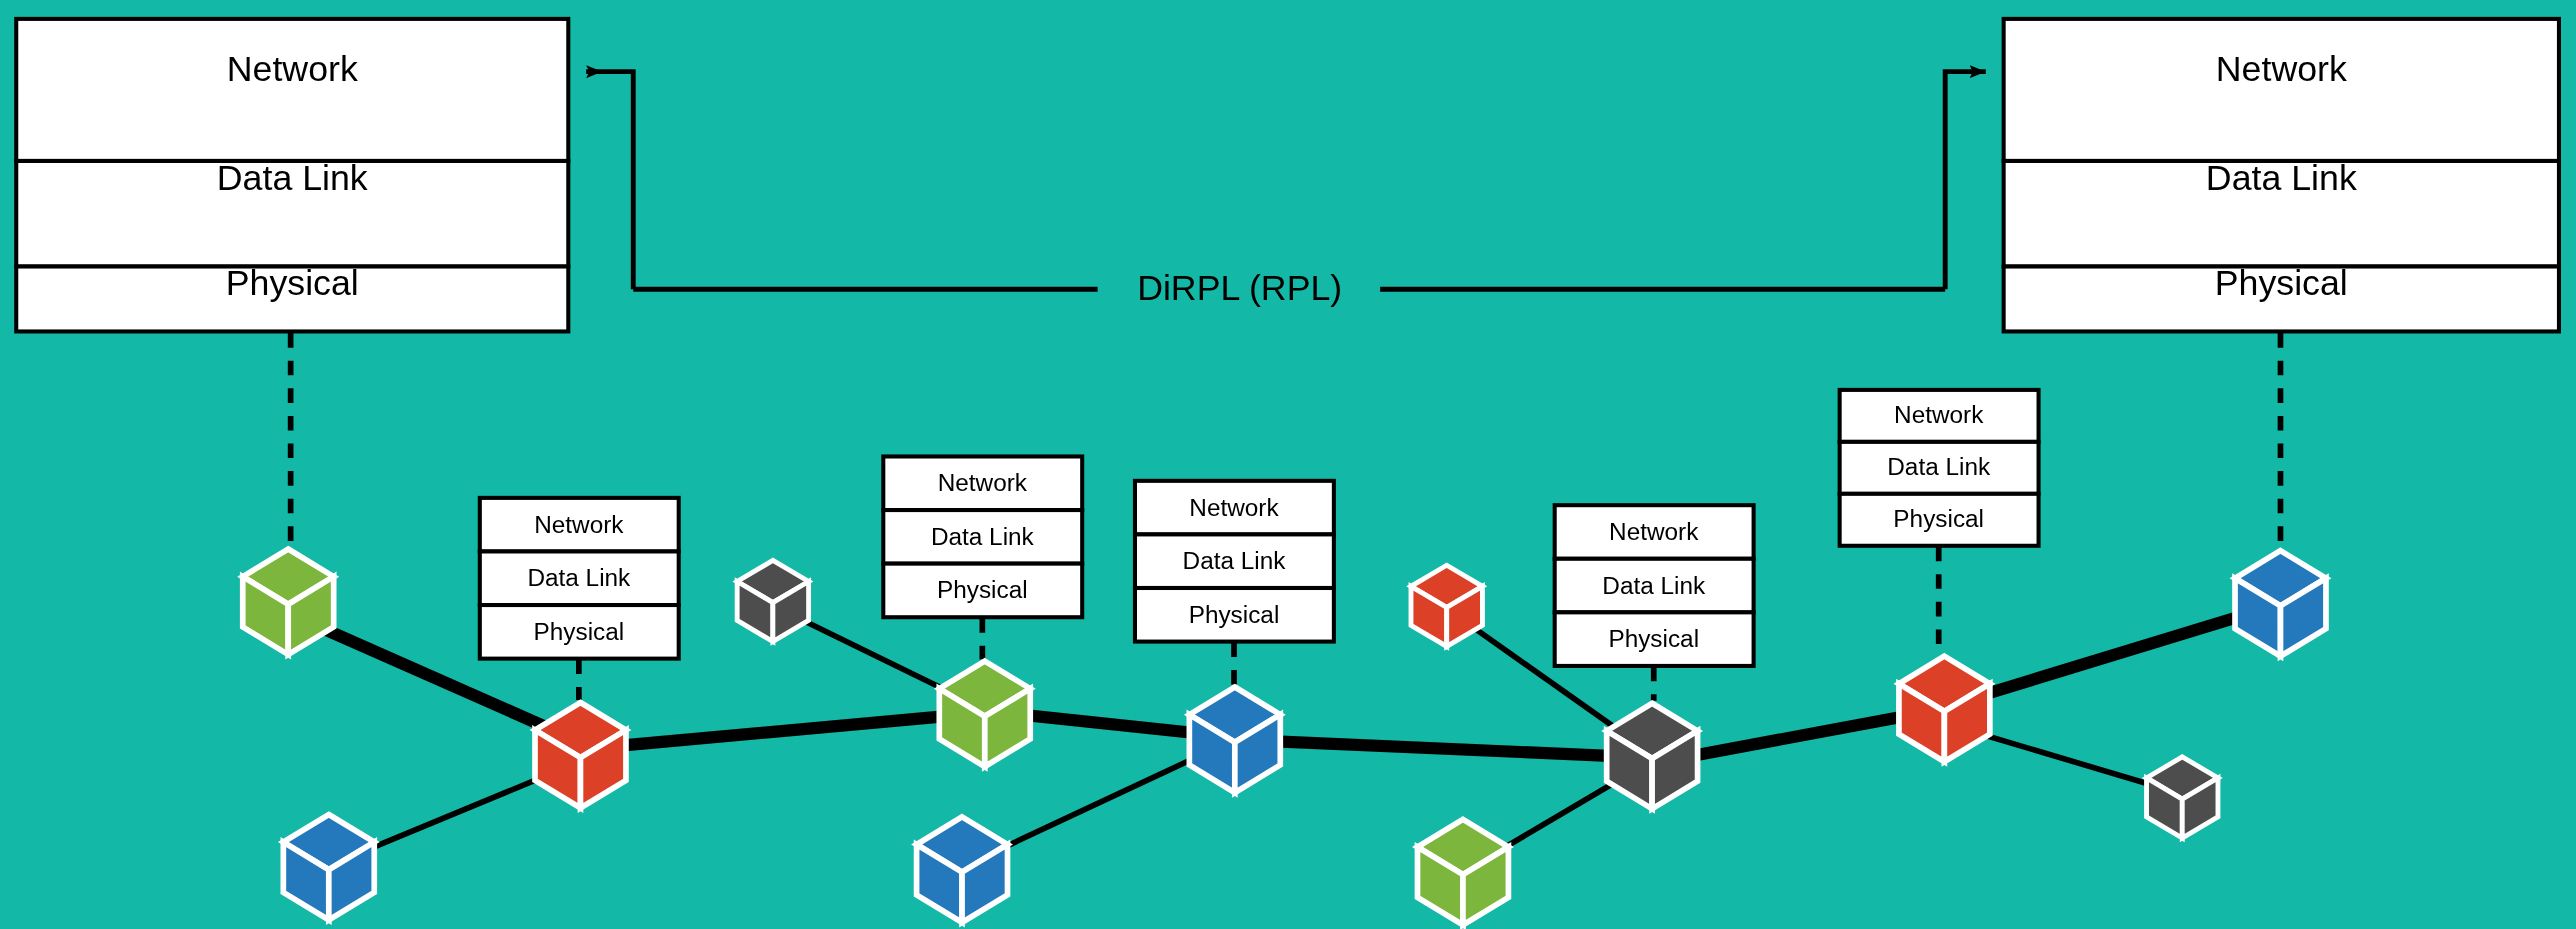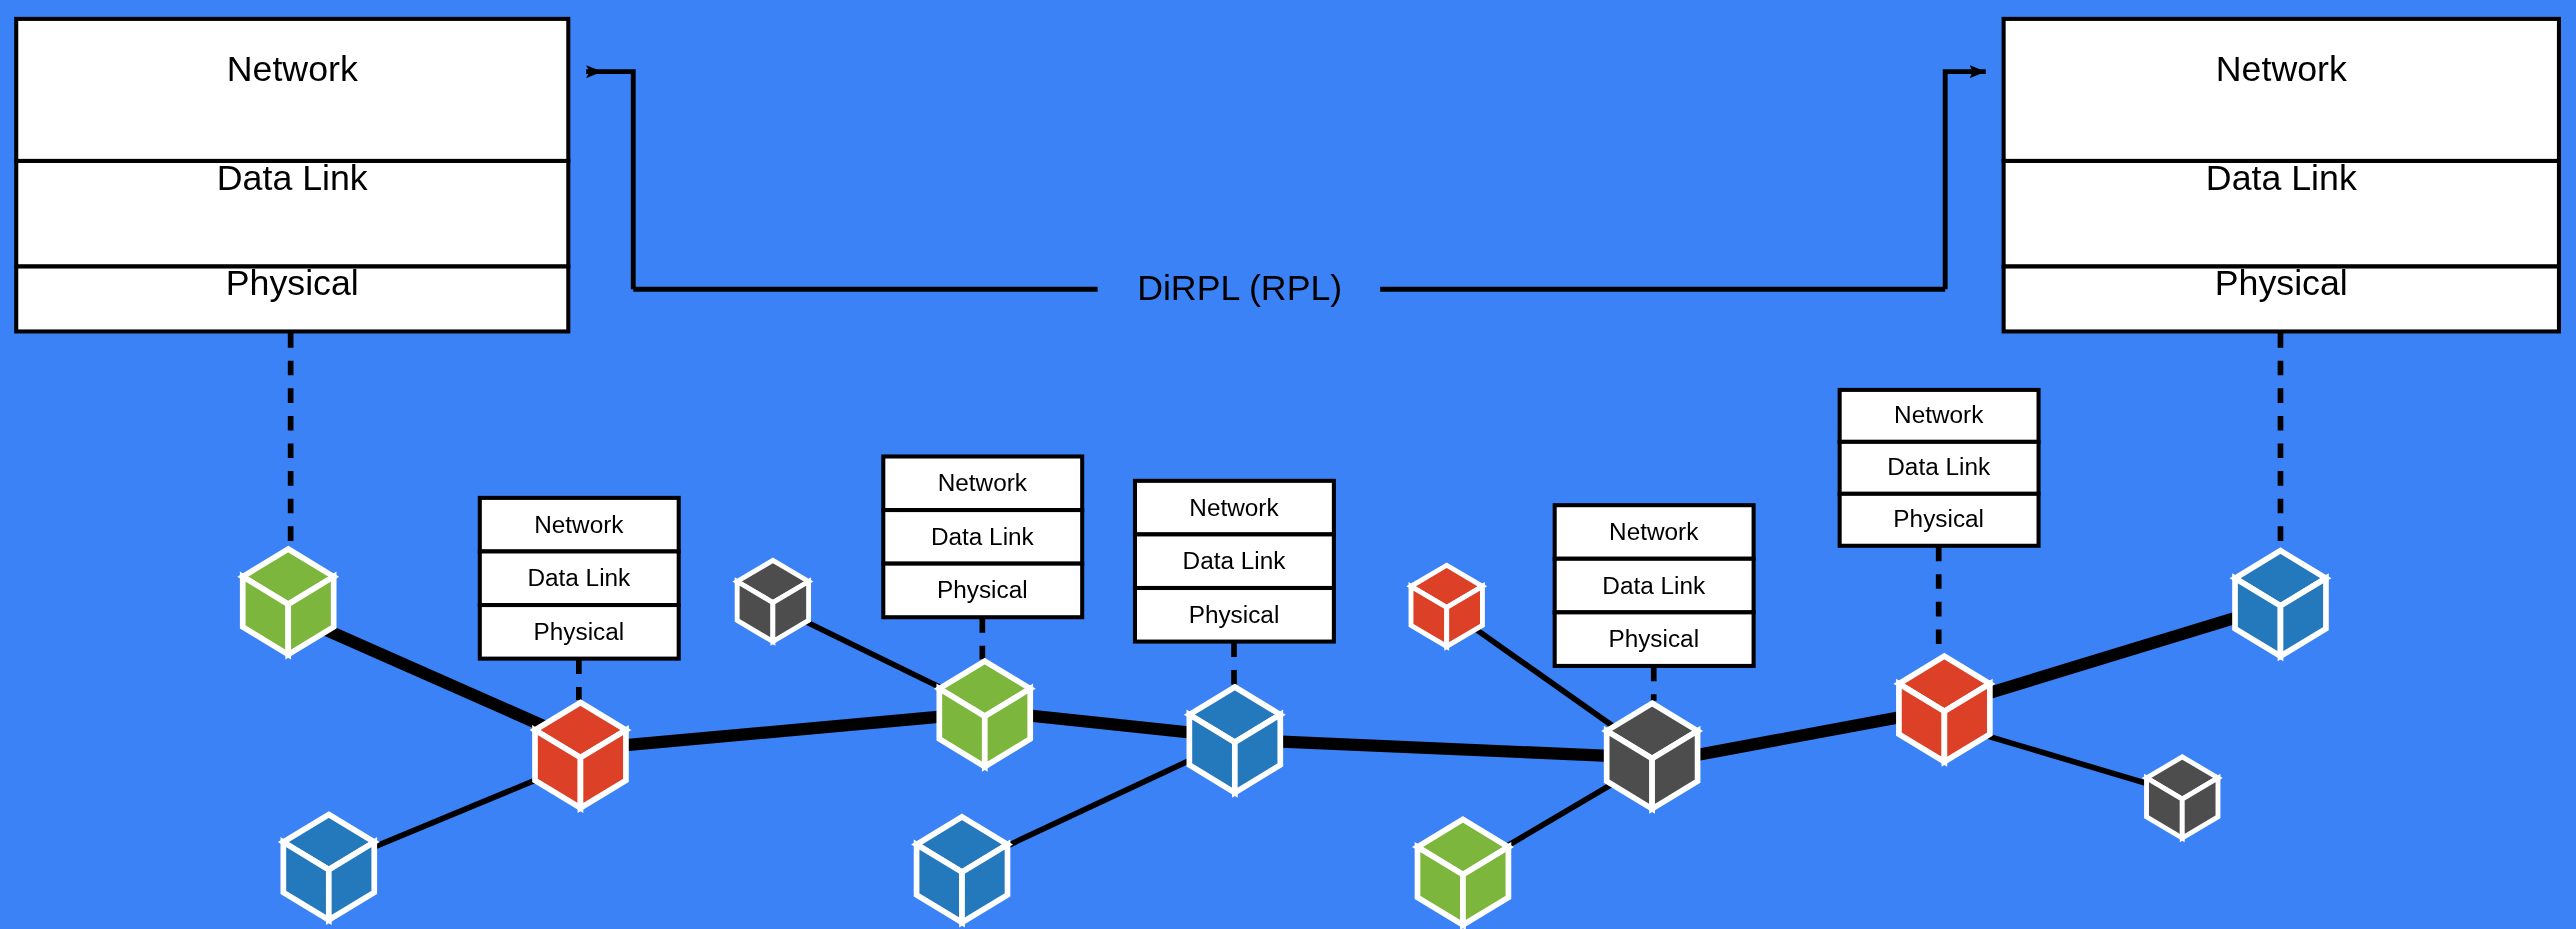--- a/index.html
+++ b/index.html
@@ -10,21 +10,21 @@
   body {
     font-family: "Liberation Sans", sans-serif;
     width: 2576px;
     height: 930px;
     overflow: hidden;
   }
   #stage {
     position: relative;
     width: 2576px;
     height: 930px;
-    background: #3b82f6;
+    background: #14b8a6;
   }
   #diagram-svg {
     position: absolute;
     left: 0;
     top: 0;
     width: 2576px;
     height: 930px;
   }
   .stack-label {
     font-family: "Liberation Sans", sans-serif;

